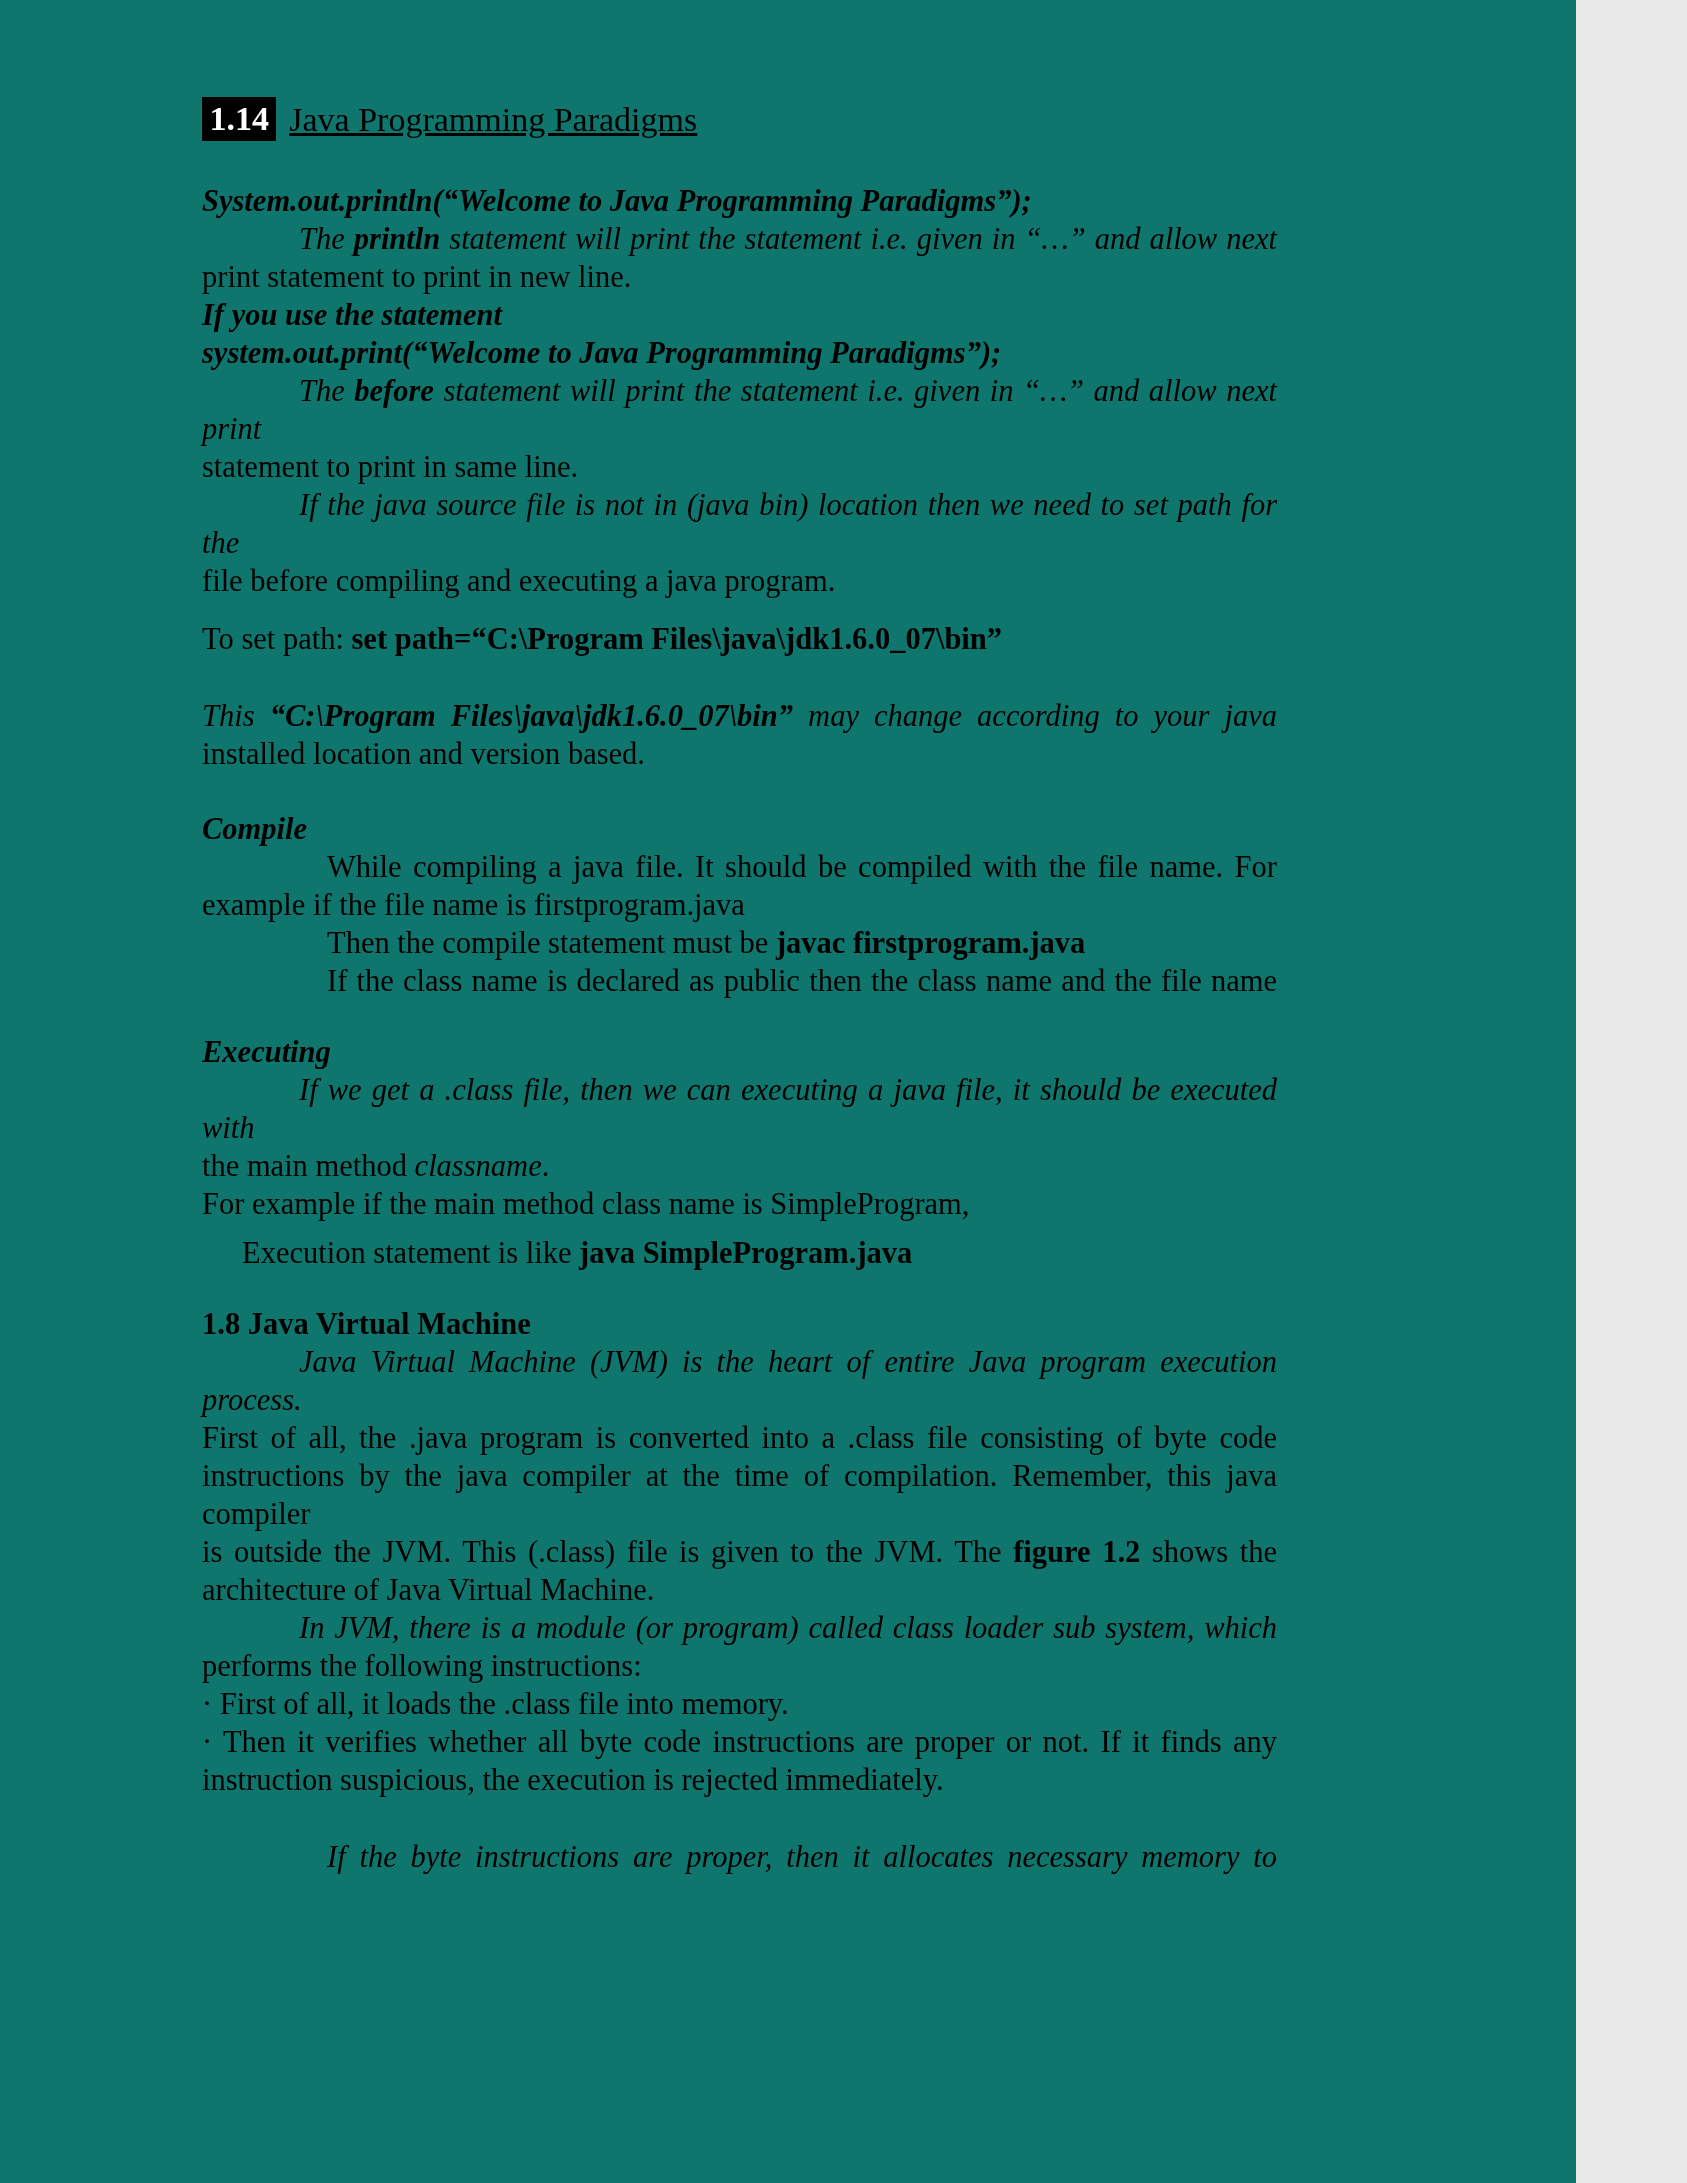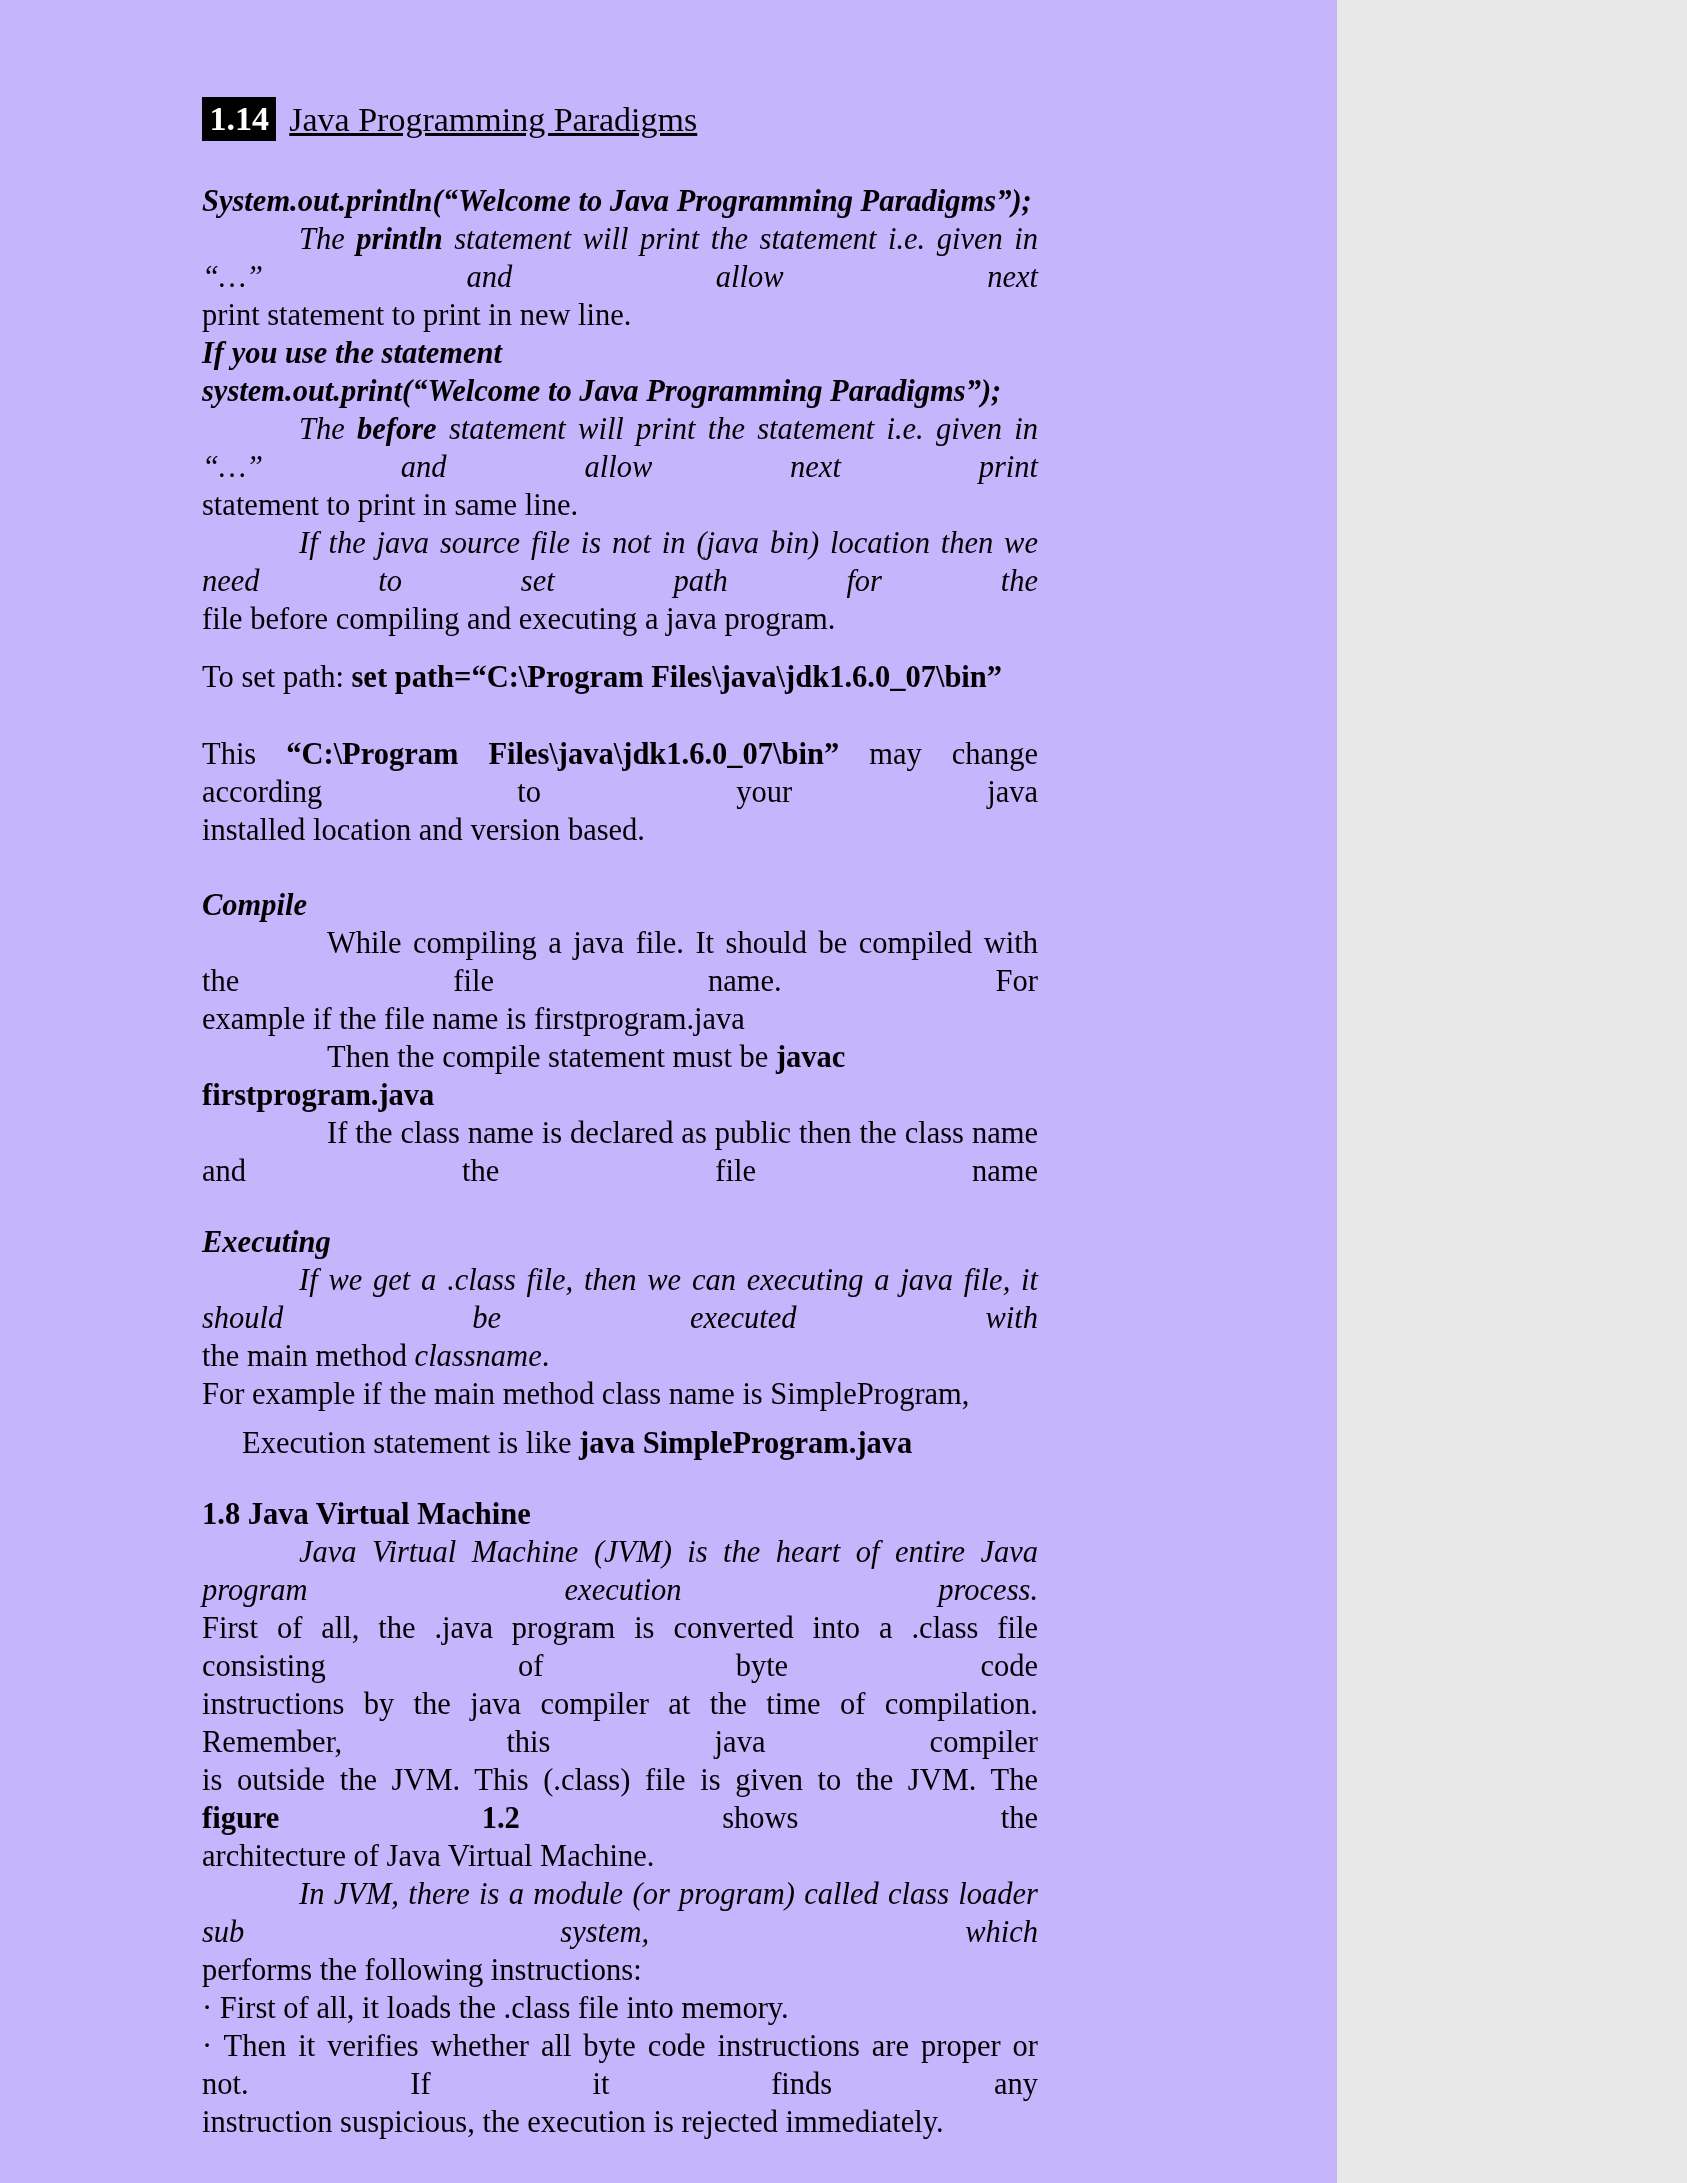--- a/index.html
+++ b/index.html
@@ -1,19 +1,19 @@
 <!DOCTYPE html>
 <html style="font-size:13px"><head>
 <meta charset="utf-8">
 <style>
   html,body{margin:0;padding:0;background:#e8e8e8;}
   .page{
     position:relative;
-    width:1337px;height:2183px;
-    background:#c4b5fd;
+    width:1576px;height:2183px;
+    background:#0f766e;
     overflow:hidden;
     box-sizing:border-box;
     padding:97px 299px 0 202px;
     color:#000000;
     font-family:"Liberation Serif","DejaVu Serif",serif;
     font-size:30.5px;
     line-height:38px;
   }
   .header{display:flex;align-items:center;margin-bottom:41px;font-size:34px;line-height:41px;}
   .hdr-box{
@@ -25,21 +25,21 @@
   .just{text-align:justify;text-align-last:justify;}
   .ind1{text-indent:97px;font-style:italic;}
   .ind2{text-indent:125px;}
   .bi{font-weight:bold;font-style:italic;}
   .b{font-weight:bold;}
   .i{font-style:italic;}
   .gap-a{margin-top:10.7px;margin-left:40px;}
   .gap-b{margin-top:20px;}
   .gap-c{margin-top:33px;}
   .gap-d{margin-top:37px;}
-  .gap-e{margin-top:39px;}
+  .gap-e{margin-top:39px;font-style:italic;}
 </style>
 </head>
 <body>
 
 <div class="page">
 
   <div class="header">
     <span class="hdr-box">1.14</span>
     <span class="hdr-title">Java Programming Paradigms</span>
   </div>

